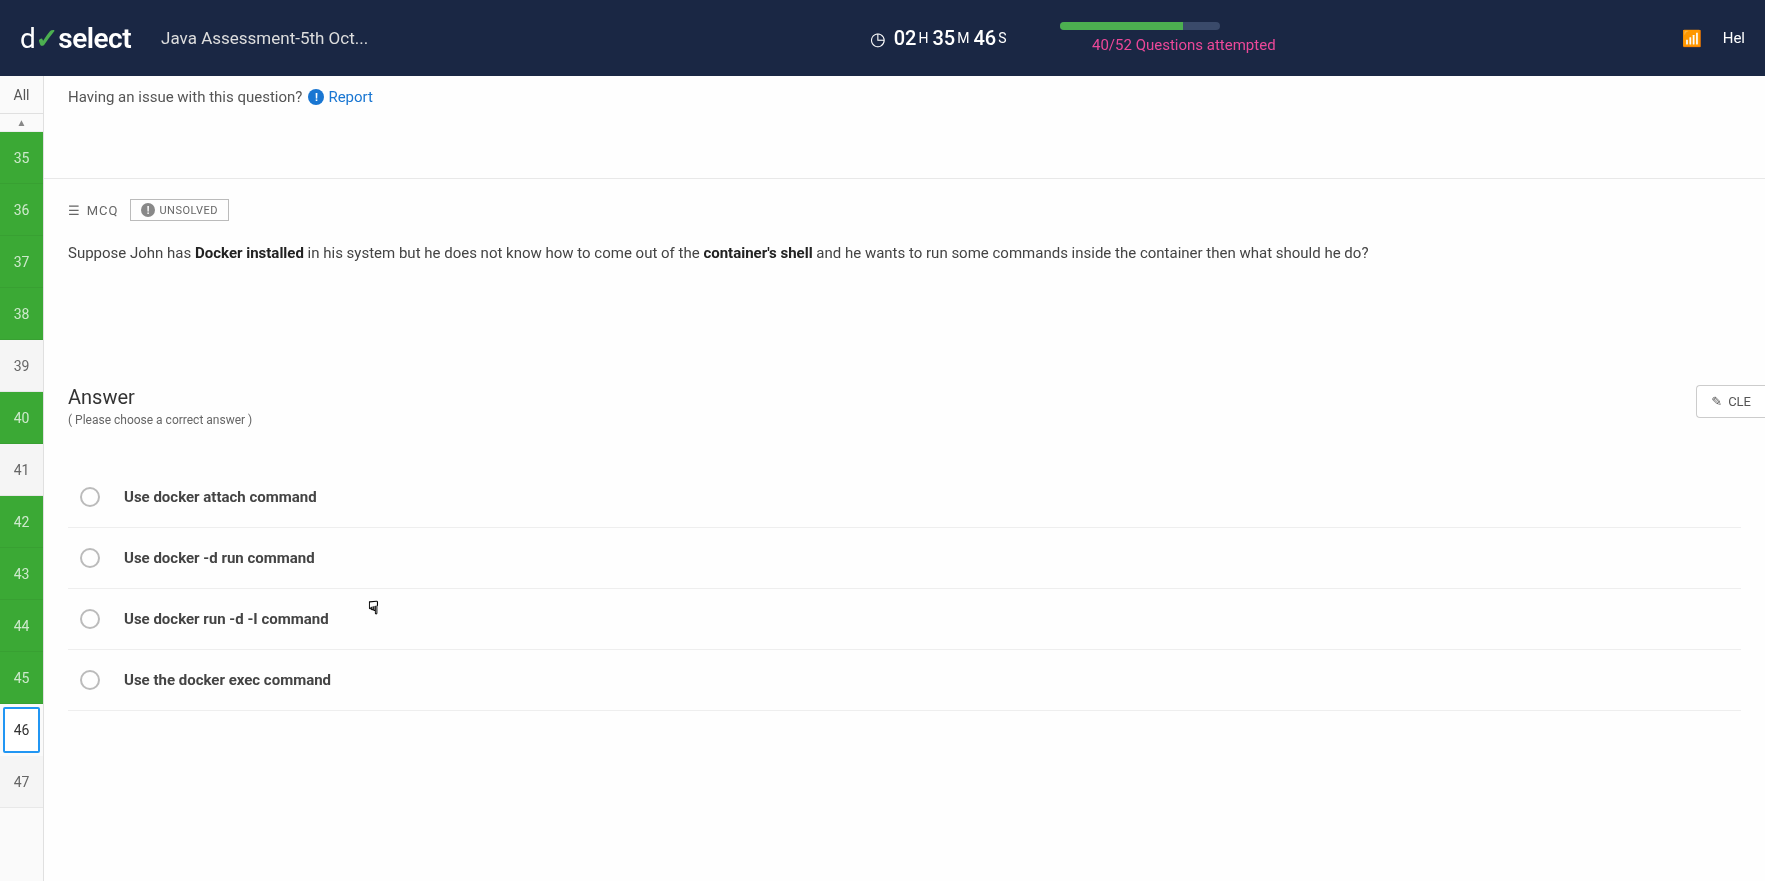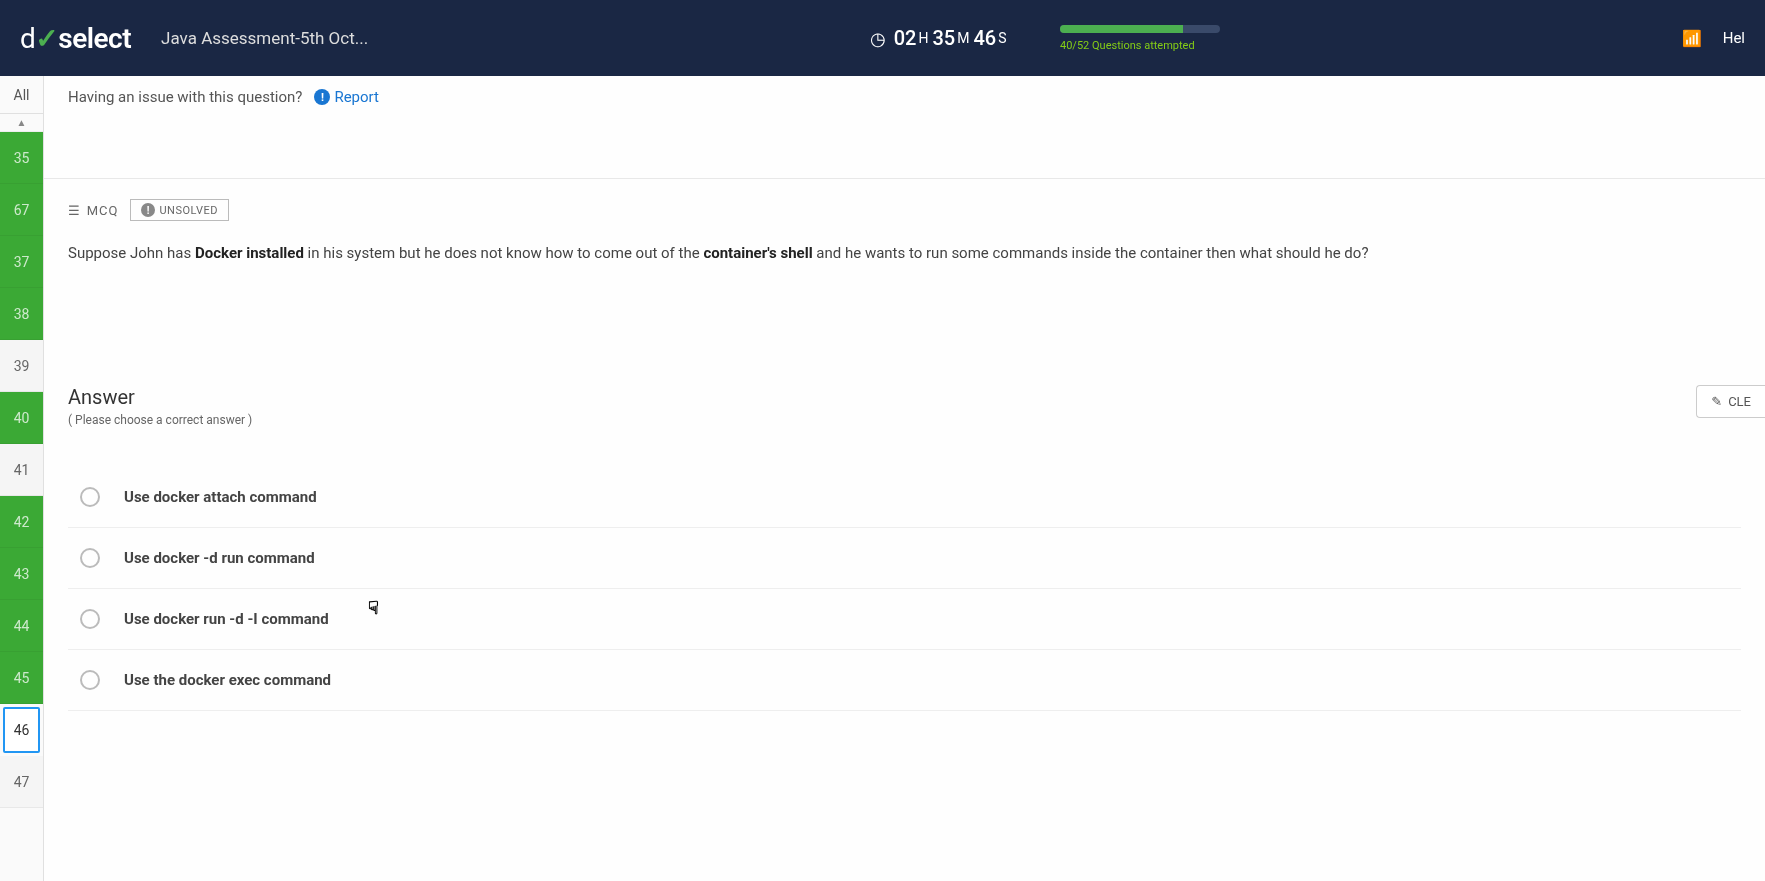--- a/index.html
+++ b/index.html
@@ -56,22 +56,23 @@
       border-radius: 4px;
       overflow: hidden;
       margin-bottom: 6px;
     }
     .progress-fill {
       height: 100%;
       background: #4CAF50;
       width: 77%;
     }
     .progress-text {
-      font-size: 11px;
-      color: #84cc16;
+      font-size: 15px;
+      color: #ec4899;
+      margin-left: 32px;
     }
     
     .header-right {
       position: absolute;
       right: 20px;
       display: flex;
       align-items: center;
       gap: 20px;
     }
     .signal-icon { font-size: 16px; }
@@ -152,21 +153,21 @@
       overflow-y: auto;
       padding: 0;
     }
     
     .report-bar {
       padding: 12px 24px;
       font-size: 15px;
       color: #555;
       display: flex;
       align-items: center;
-      gap: 12px;
+      gap: 6px;
     }
     .report-link {
       color: #1976D2;
       cursor: pointer;
       display: flex;
       align-items: center;
       gap: 4px;
     }
     .info-icon {
       display: inline-flex;
@@ -313,21 +314,21 @@
     <span class="help-text">Hel</span>
   </div>
 </div>
 
 <div class="body-container">
   <div class="sidebar">
     <div class="all-tab">All</div>
     <div class="scroll-up">▲</div>
     <div class="question-nums">
       <div class="qnum answered">35</div>
-      <div class="qnum answered">67</div>
+      <div class="qnum answered">36</div>
       <div class="qnum answered">37</div>
       <div class="qnum answered">38</div>
       <div class="qnum unanswered">39</div>
       <div class="qnum answered">40</div>
       <div class="qnum unanswered">41</div>
       <div class="qnum answered">42</div>
       <div class="qnum answered">43</div>
       <div class="qnum answered">44</div>
       <div class="qnum answered">45</div>
       <div class="qnum current">46</div>

